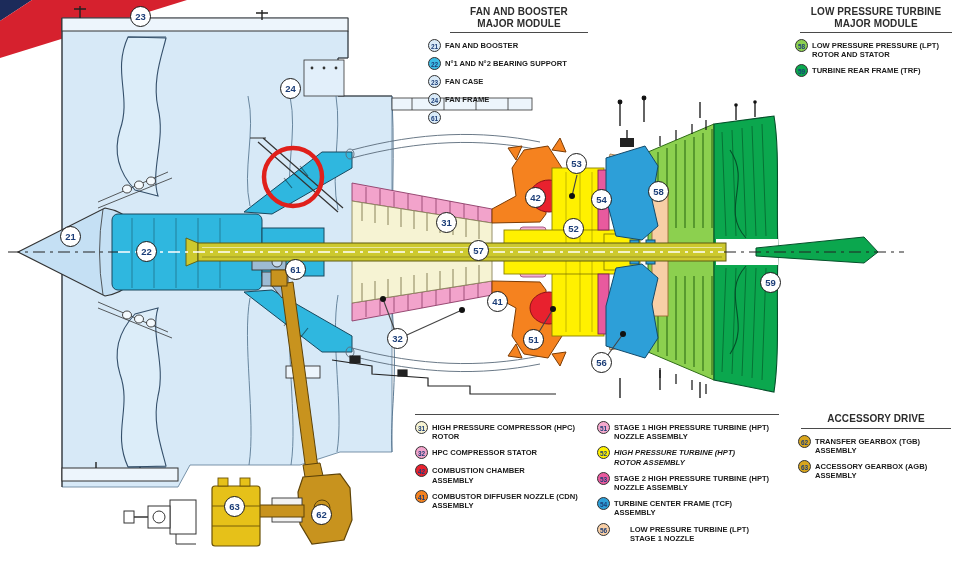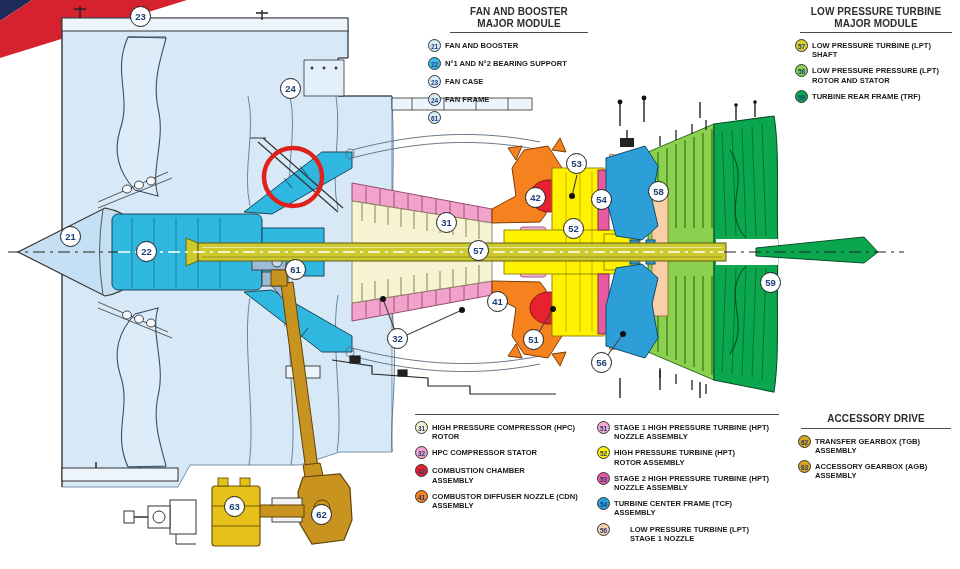--- a/index.html
+++ b/index.html
@@ -326,24 +326,20 @@
     </div>
   </div>
 
   <div class="legend" style="left:795px;top:6px;width:162px;">
     <div class="hd">
       <div>LOW PRESSURE TURBINE</div>
       <div>MAJOR MODULE</div>
     </div>
     <div class="rule" style="width:152px;"></div>
     <div class="li">
-      <span class="chip" style="background-color: rgb(216, 207, 43);">57</span>
-      <span class="lbl" style="width:138px;">LOW PRESSURE TURBINE (LPT) SHAFT</span>
-    </div>
-    <div class="li">
       <span class="chip" style="background-color: rgb(140, 208, 79);">58</span>
       <span class="lbl" style="width:138px;">LOW PRESSURE PRESSURE (LPT) ROTOR AND STATOR</span>
     </div>
     <div class="li">
       <span class="chip" style="background-color: rgb(10, 168, 78);">59</span>
       <span class="lbl">TURBINE REAR FRAME (TRF)</span>
     </div>
   </div>
 
   <div class="legend" style="left:415px;top:411px;width:364px;">
@@ -367,21 +363,21 @@
           <span class="lbl">COMBUSTOR DIFFUSER NOZZLE (CDN) ASSEMBLY</span>
         </div>
       </div>
       <div class="col">
         <div class="li">
           <span class="chip" style="background-color: rgb(245, 169, 206);">51</span>
           <span class="lbl">STAGE 1 HIGH PRESSURE TURBINE (HPT) NOZZLE ASSEMBLY</span>
         </div>
         <div class="li">
           <span class="chip" style="background-color: rgb(255, 241, 0);">52</span>
-          <span class="lbl" style="width:140px;">HIGH PRESSURE TURBINE (HPT) ROTOR ASSEMBLY</span>
+          <span class="lbl" style="width:140px;font-style:italic;">HIGH PRESSURE TURBINE (HPT) ROTOR ASSEMBLY</span>
         </div>
         <div class="li">
           <span class="chip" style="background-color: rgb(232, 90, 158);">53</span>
           <span class="lbl">STAGE 2 HIGH PRESSURE TURBINE (HPT) NOZZLE ASSEMBLY</span>
         </div>
         <div class="li">
           <span class="chip" style="background-color: rgb(45, 159, 216);">54</span>
           <span class="lbl" style="width:130px;">TURBINE CENTER FRAME (TCF) ASSEMBLY</span>
         </div>
         <div class="li">

